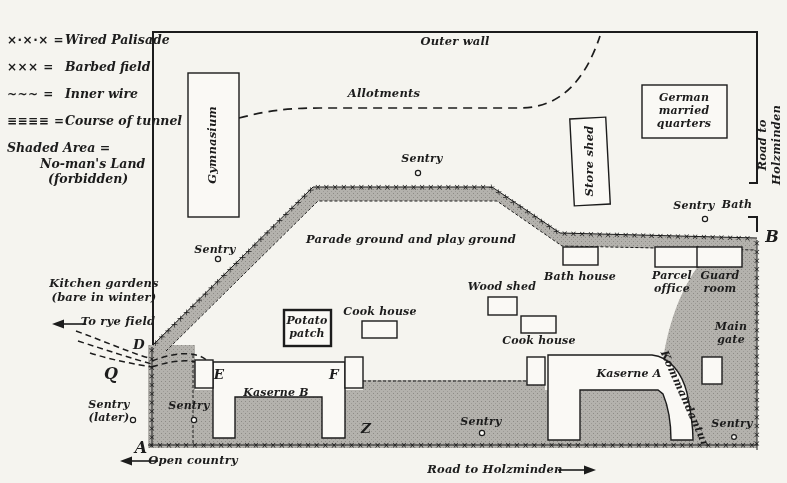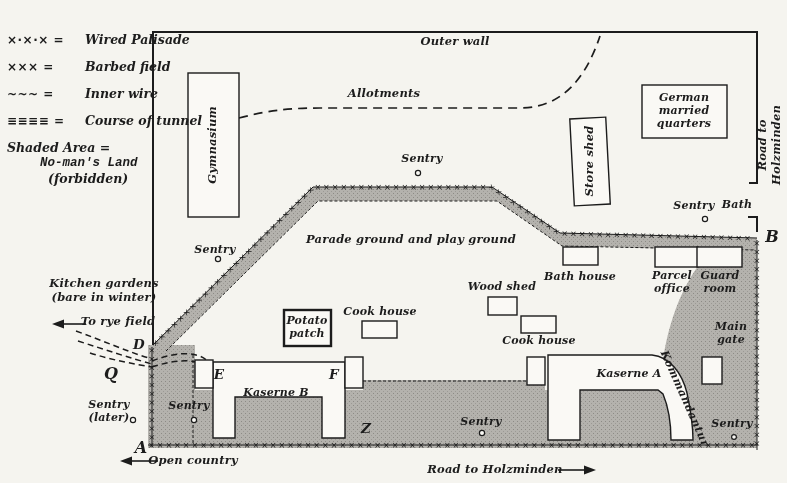--- a/index.html
+++ b/index.html
@@ -10,24 +10,24 @@
        font:italic bold 11px "DejaVu Serif",serif;color:#1c1c1c;
        white-space:pre-line;text-align:center;line-height:1.18;letter-spacing:.2px;}
   .md{font-size:11.5px;}
   .pt{font-size:13.5px;}
   .big{font-size:16px;}
   .rot{transform:translate(-50%,-50%) rotate(-90deg);}
   .kom{transform:translate(-50%,-50%) rotate(66deg);letter-spacing:.6px;font-size:11px;}
   .legend{position:absolute;left:7px;top:26px;width:210px;}
   .leg-row{height:27px;display:flex;align-items:center;}
   .leg-sym{display:inline-block;width:58px;font:bold 12px "DejaVu Sans",sans-serif;letter-spacing:.5px;}
-  .leg-lab{font:italic bold 12.5px "DejaVu Serif",serif;margin-left:20px;}
+  .leg-lab{font:italic bold 12.5px "DejaVu Serif",serif;}
   .leg-shaded{margin-top:6px;font:italic bold 12.5px "DejaVu Serif",serif;line-height:1.25;}
   .leg-shaded span{display:block;}
-  .ls2{padding-left:33px;font-family:Liberation Mono, monospace;}
+  .ls2{padding-left:33px;}
   .ls3{padding-left:41px;font-style:italic;}
   .edge{fill:none;stroke:#1c1c1c;stroke-width:1;}
   .wavy{fill:none;stroke:#1c1c1c;stroke-width:1;stroke-dasharray:3 2;}
   .wall{fill:none;stroke:#1c1c1c;stroke-width:2;}
   .dash8{fill:none;stroke:#1c1c1c;stroke-width:1.7;stroke-dasharray:9 6;}
   .dashT{fill:none;stroke:#1c1c1c;stroke-width:1.5;stroke-dasharray:6 4;}
   .bld{fill:#faf9f5;stroke:#1c1c1c;stroke-width:1.4;}
   .bld2{fill:#faf9f5;stroke:#1c1c1c;stroke-width:2.4;}
   .shade{fill:url(#stip);stroke:none;}
   .dot{fill:#faf9f5;stroke:#1c1c1c;stroke-width:1.2;}

